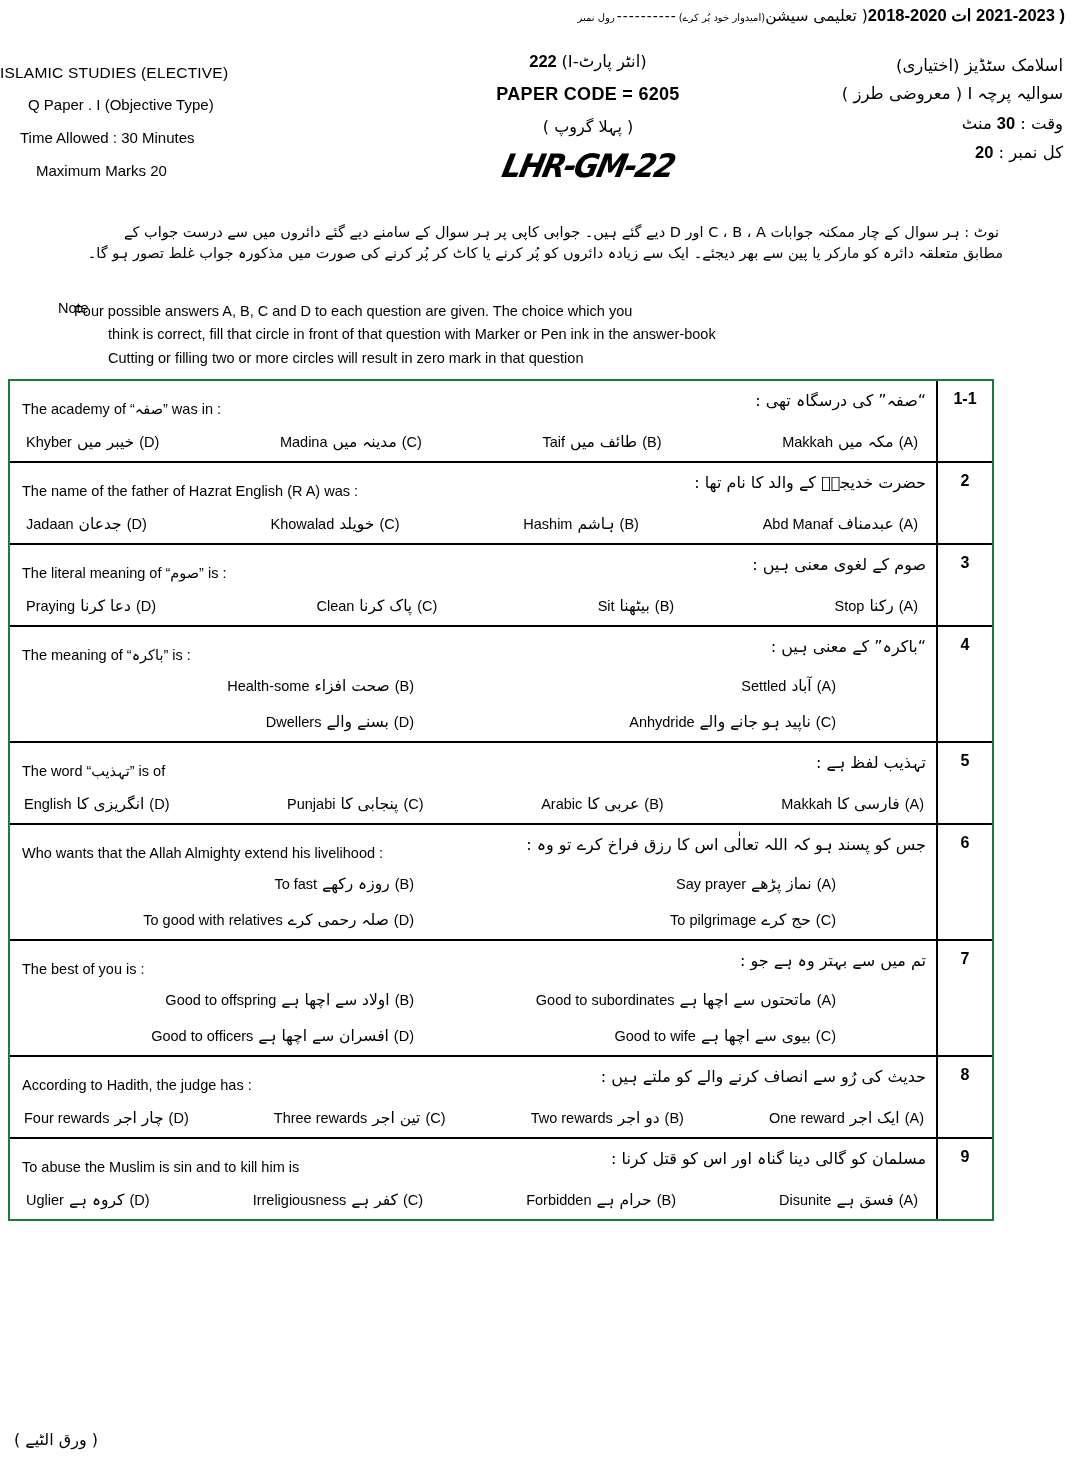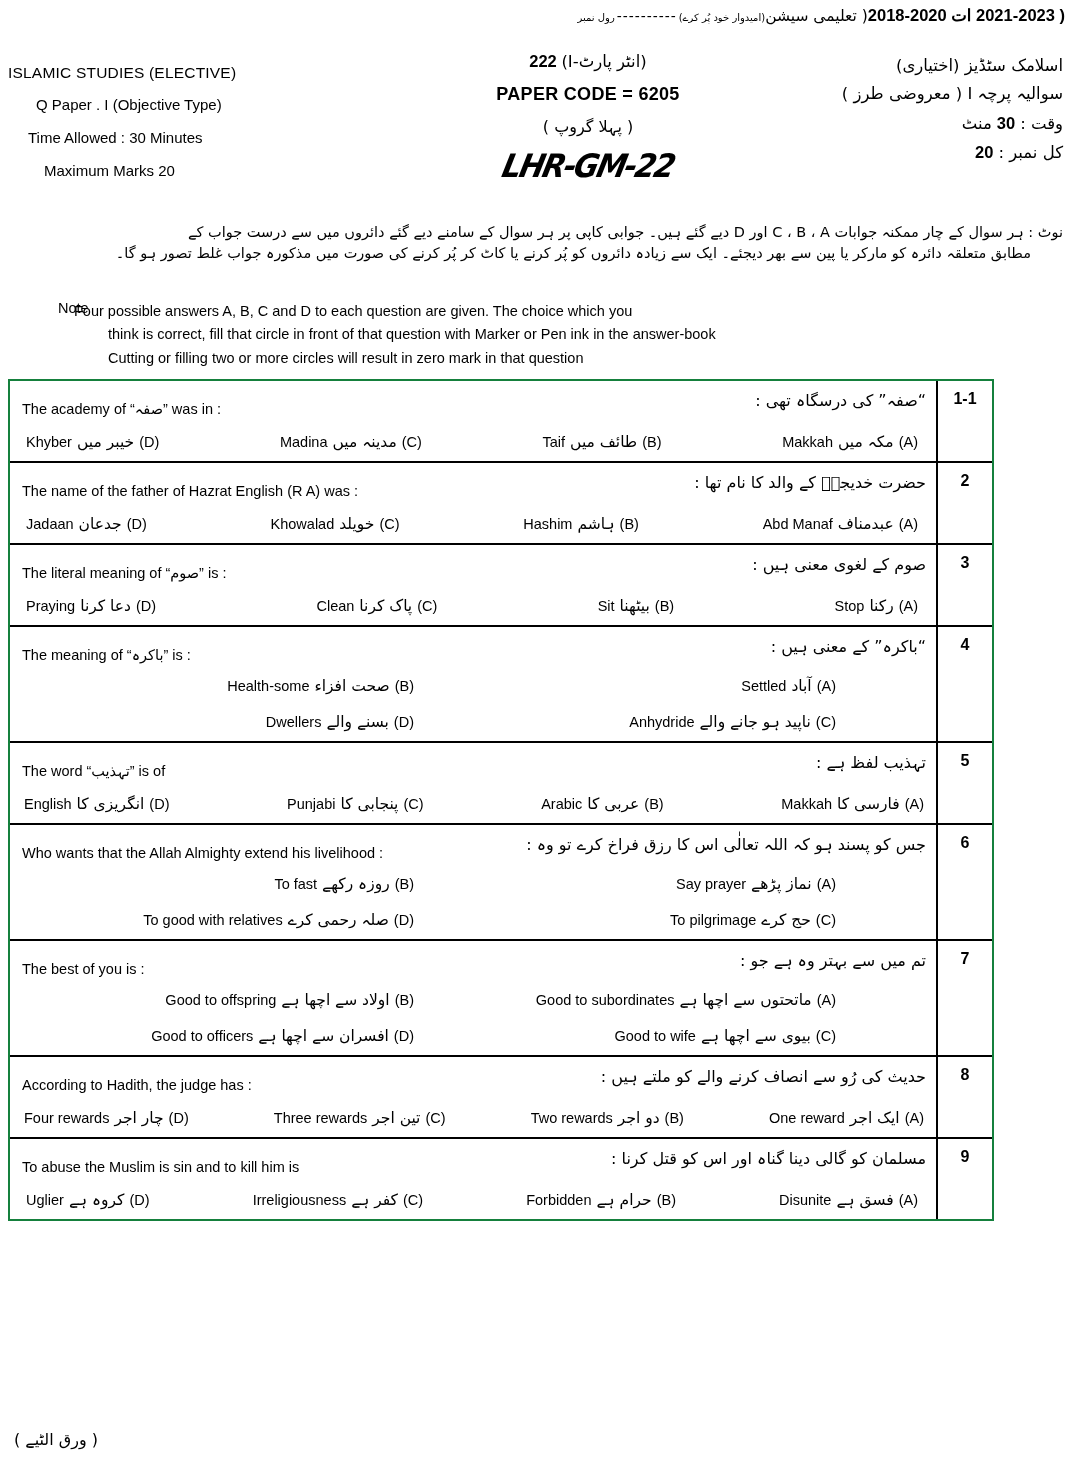--- a/index.html
+++ b/index.html
@@ -33,21 +33,21 @@
   .sess-num { font-family: "Liberation Sans", sans-serif; font-weight: bold; font-size: 16.5px; direction: ltr; display: inline-block; }
 
   .hdr-right {
     position: absolute; top: 52px; right: 14px;
     text-align: right; direction: rtl; line-height: 1.72;
   }
   .hdr-right .ln { font-size: 16.5px; white-space: nowrap; }
   .hdr-right .ln .num { font-family: "Liberation Sans", sans-serif; font-weight: bold; direction: ltr; display: inline-block; padding: 0 5px; text-align: center; }
 
   .hdr-left {
-    position: absolute; top: 64px; left: 8px; width: 330px;
+    position: absolute; top: 64px; left: 0; width: 330px;
   }
   .hdr-left .l1 { font-size: 15.5px; letter-spacing: 0.2px; }
   .hdr-left .l2 { font-size: 15px; margin-top: 14px; padding-left: 28px; }
   .hdr-left .l3 { font-size: 15px; margin-top: 16px; padding-left: 20px; }
   .hdr-left .l4 { font-size: 15px; margin-top: 16px; padding-left: 36px; }
 
   .hdr-center {
     position: absolute; top: 52px; left: 428px; width: 320px; text-align: center;
   }
   .hdr-center .c1 { font-size: 16.5px; }
@@ -57,21 +57,21 @@
   .hdr-center .stamp {
     margin-top: 12px; font-size: 30px; font-weight: bold;
     font-family: "DejaVu Sans", sans-serif;
     font-style: italic; letter-spacing: -2px; transform: skewX(-12deg) scaleY(1.08);
     display: inline-block;
   }
 
   
   .note-urdu { position: absolute; top: 222px; left: 0; width: 1077px; }
   .note-urdu .nu-line {
-    direction: rtl; text-align: right; font-size: 14.5px;
+    direction: rtl; text-align: center; font-size: 14.5px;
     padding-right: 14px; padding-left: 60px; line-height: 1.45; white-space: nowrap;
   }
   .note-urdu .nu-line.l2 { padding-right: 46px; }
 
   .note-eng { position: absolute; top: 300px; left: 0; width: 1077px; font-size: 14.5px; }
   .note-eng .ne-row { display: flex; }
   .note-eng .ne-label { width: 74px; text-align: left; padding-left: 58px; flex: 0 0 auto; }
   .note-eng .ne-body { line-height: 1.62; }
   .note-eng .ne-body div { white-space: nowrap; }
   .note-eng .ne-body div.i2 { padding-left: 34px; }

